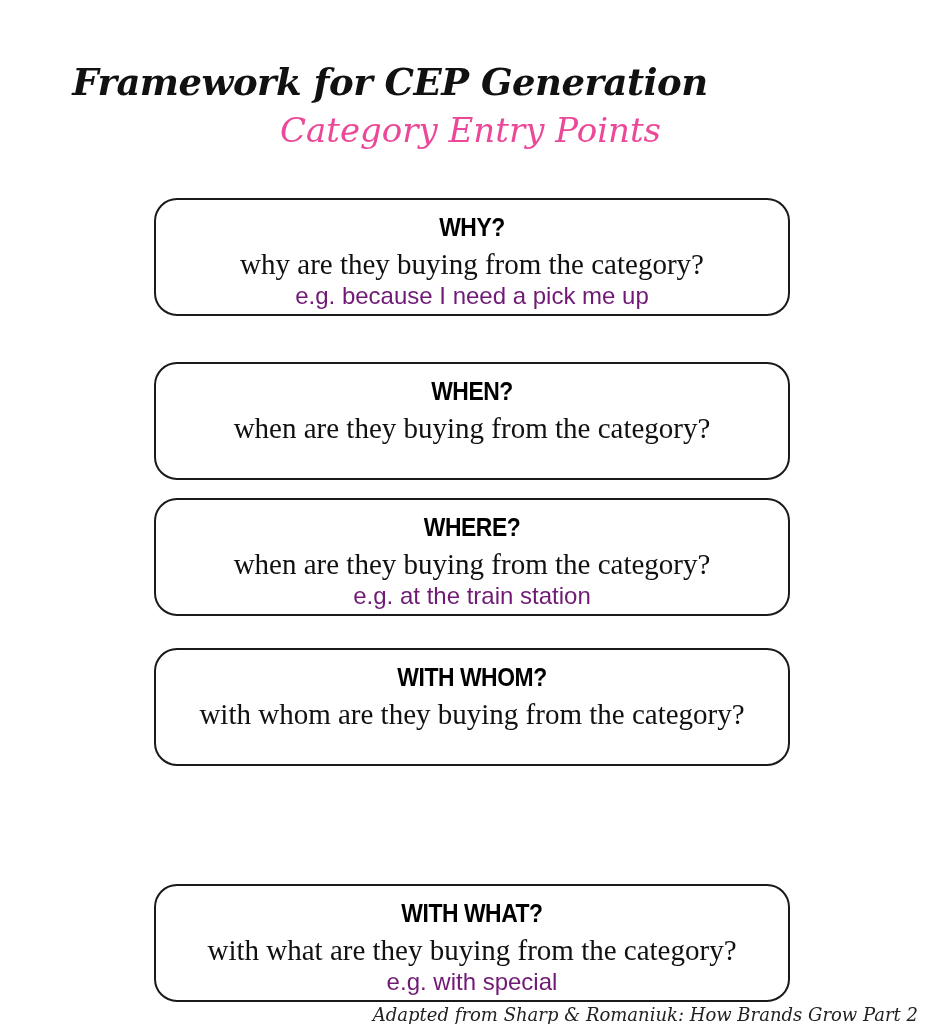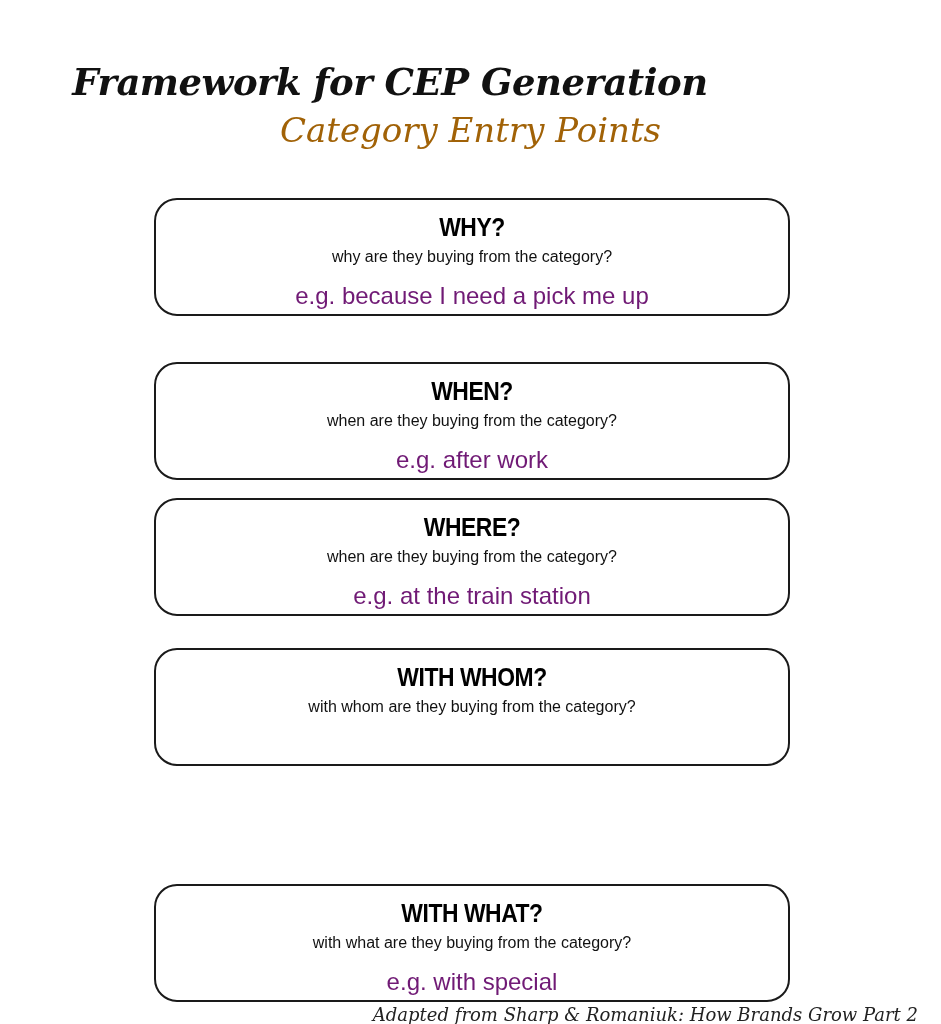--- a/index.html
+++ b/index.html
@@ -6,35 +6,35 @@
     body { width: 941px; height: 1024px; position: relative; overflow: hidden; color: #111111; }
     .title {
       position: absolute; left: 0; width: 780px; top: 60px; text-align: center;
       font-family: "DejaVu Serif", "Liberation Serif", serif;
       font-weight: bold; font-style: italic; font-size: 37px; letter-spacing: -0.5px;
       color: #111111;
     }
     .subtitle {
       position: absolute; left: 0; width: 941px; top: 110px; text-align: center;
       font-family: "DejaVu Serif", "Liberation Serif", serif;
-      font-style: italic; font-size: 34px; color: #a16207;
+      font-style: italic; font-size: 34px; color: #ec4899;
     }
     .box {
       position: absolute; left: 154px; width: 632px; height: 114px;
       border: 2px solid #1a1a1a; border-radius: 23px; background: #ffffff;
       text-align: center; box-sizing: content-box;
     }
     .box-head {
       position: absolute; left: 0; right: 0; top: 12px;
       font-family: "Liberation Sans", sans-serif; font-weight: bold;
       font-size: 26px; letter-spacing: -0.5px; transform: scaleX(0.88); color: #000;
     }
     .box-q {
       position: absolute; left: 0; right: 0; top: 48px;
-      font-family: Liberation Sans, sans-serif; font-size: 16px; color: #111;
+      font-family: Liberation Serif, serif; font-size: 29px; color: #111;
     }
     .box-eg {
       position: absolute; left: 0; right: 0; top: 82px;
       font-family: "Liberation Sans", sans-serif; font-size: 24px; color: #701a75;
     }
     .credit {
       position: absolute; right: 23px; top: 972px;
       font-family: "DejaVu Serif", "Liberation Serif", serif;
       font-style: italic; font-size: 18px; color: #222; margin-top: 32px;
     }
@@ -47,21 +47,20 @@
 
 <div class="box" style="top:198px;">
   <div class="box-head">WHY?</div>
   <div class="box-q">why are they buying from the category?</div>
   <div class="box-eg">e.g. because I need a pick me up</div>
 </div>
 
 <div class="box" style="top:332px;margin-top:30px;">
   <div class="box-head">WHEN?</div>
   <div class="box-q">when are they buying from the category?</div>
-  <div class="box-eg">e.g. after work</div>
 </div>
 
 <div class="box" style="top:498px;">
   <div class="box-head">WHERE?</div>
   <div class="box-q">when are they buying from the category?</div>
   <div class="box-eg">e.g. at the train station</div>
 </div>
 
 <div class="box" style="top:648px;">
   <div class="box-head">WITH WHOM?</div>

